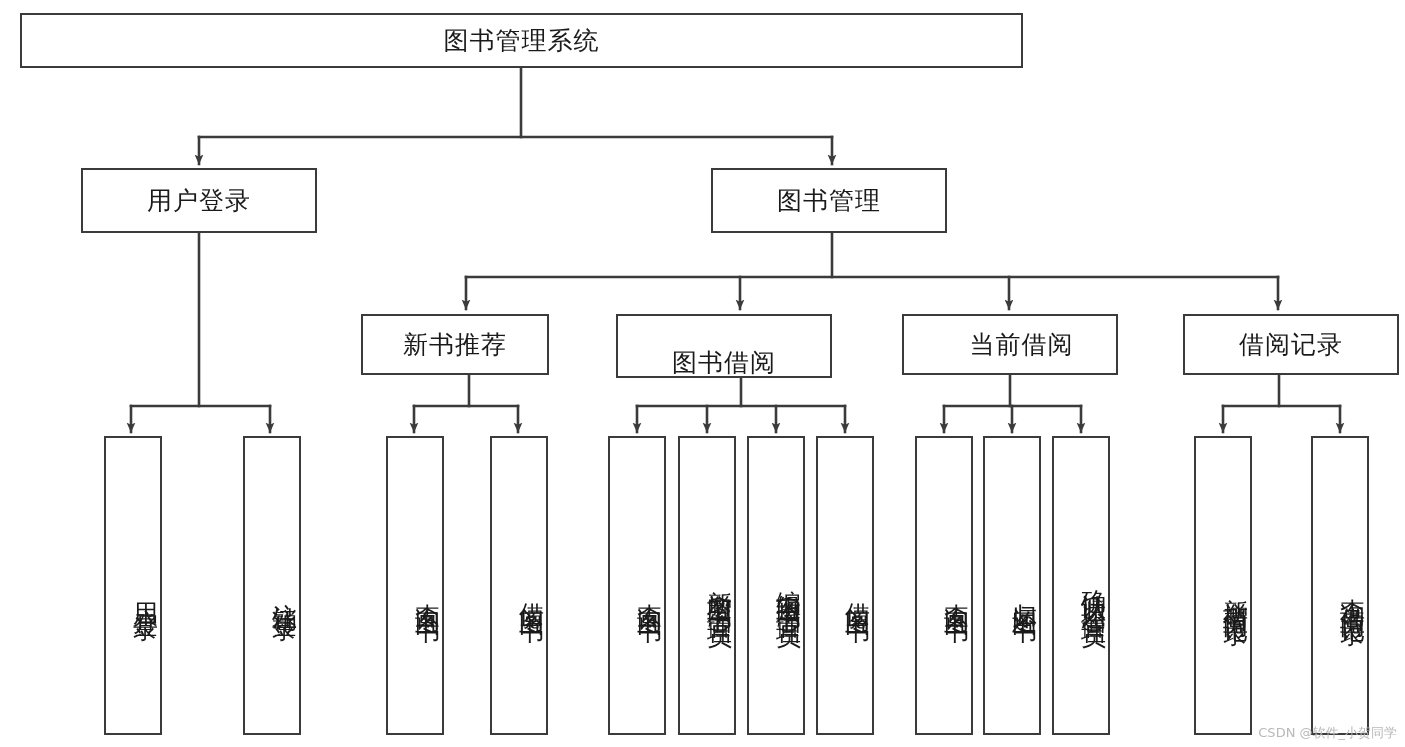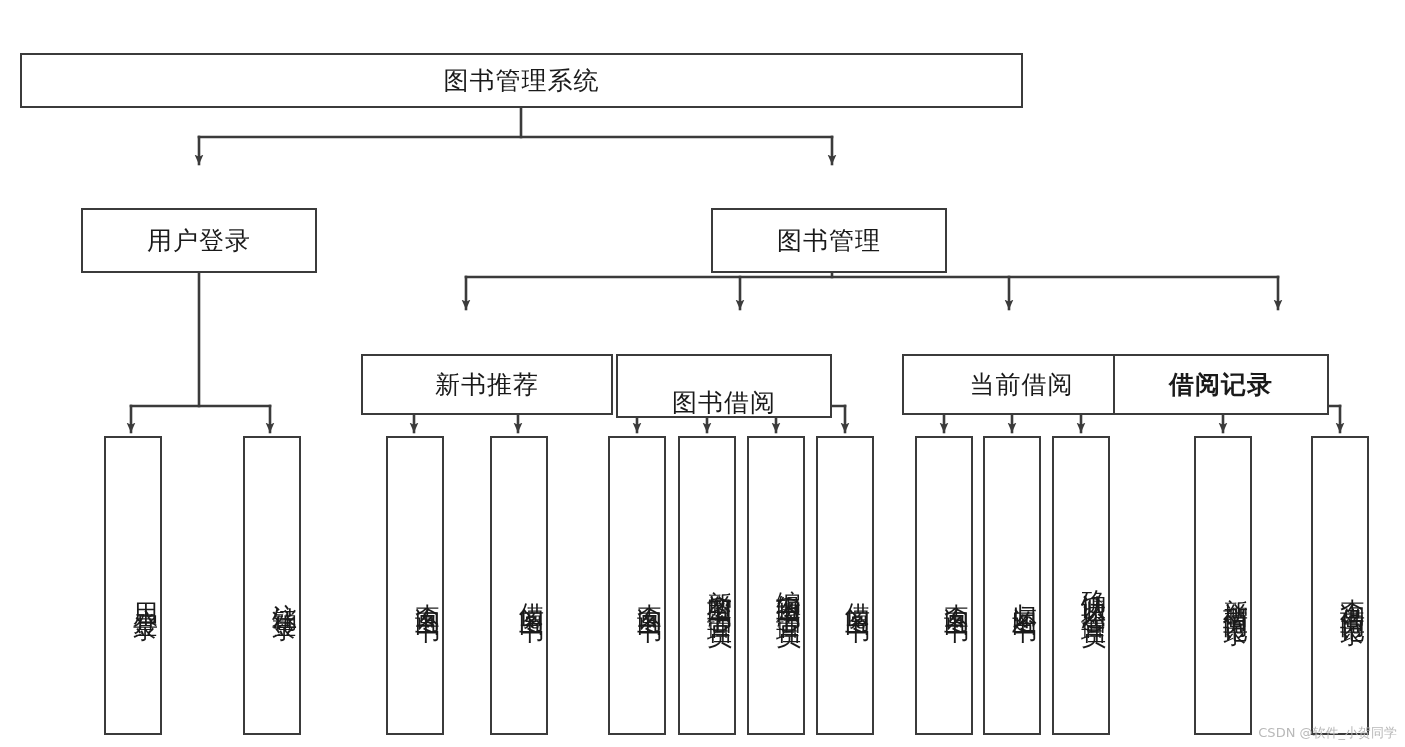--- a/index.html
+++ b/index.html
@@ -34,21 +34,20 @@
     align-items: center;
     justify-content: center;
     color: #1a1a1a;
     z-index: 3;
   }
   .node-h {
     font-size: 25px;
     letter-spacing: 1px;
     line-height: 1.1;
     white-space: nowrap;
-    margin-top: 40px;
   }
   
   .node-v {
     writing-mode: vertical-rl;
     text-orientation: upright;
     align-items: flex-start;
     justify-content: center;
     padding-top: 14px;
     font-size: 25px;
     line-height: 1.18;
@@ -131,30 +130,30 @@
     <span>图书管理系统</span>
   </div>
 
   <div class="node node-h" style="left:81px; top:168px; width:236px; height:65px;">
     <span>用户登录</span>
   </div>
   <div class="node node-h" style="left:711px; top:168px; width:236px; height:65px;justify-content:center;">
     <span>图书管理</span>
   </div>
 
-  <div class="node node-h" style="left:361px; top:314px; width:252px; height:61px;">
+  <div class="node node-h" style="left:361px; top:314px; width:188px; height:61px;">
     <span>新书推荐</span>
   </div>
   <div class="node node-h" style="left:616px; top:314px; width:216px; height:64px;align-items:flex-end;">
     <span>图书借阅</span>
   </div>
   <div class="node node-h" style="left:902px; top:314px; width:216px; height:61px;padding-left:23px;">
     <span>当前借阅</span>
   </div>
-  <div class="node node-h" style="left:1113px; top:314px; width:216px; height:61px;font-weight:bold;">
+  <div class="node node-h" style="left:1183px; top:314px; width:216px; height:61px;">
     <span>借阅记录</span>
   </div>
 
   <div class="node node-v" style="left:104px; top:436px; width:58px; height:299px;">
     <span class="vtext">用户登录</span>
   </div>
   <div class="node node-v" style="left:243px; top:436px; width:58px; height:299px;">
     <span class="vtext">注销登录</span>
   </div>
 

